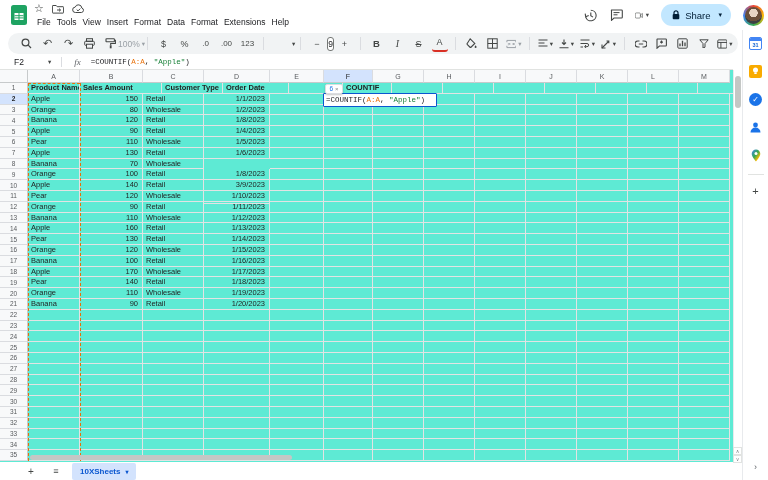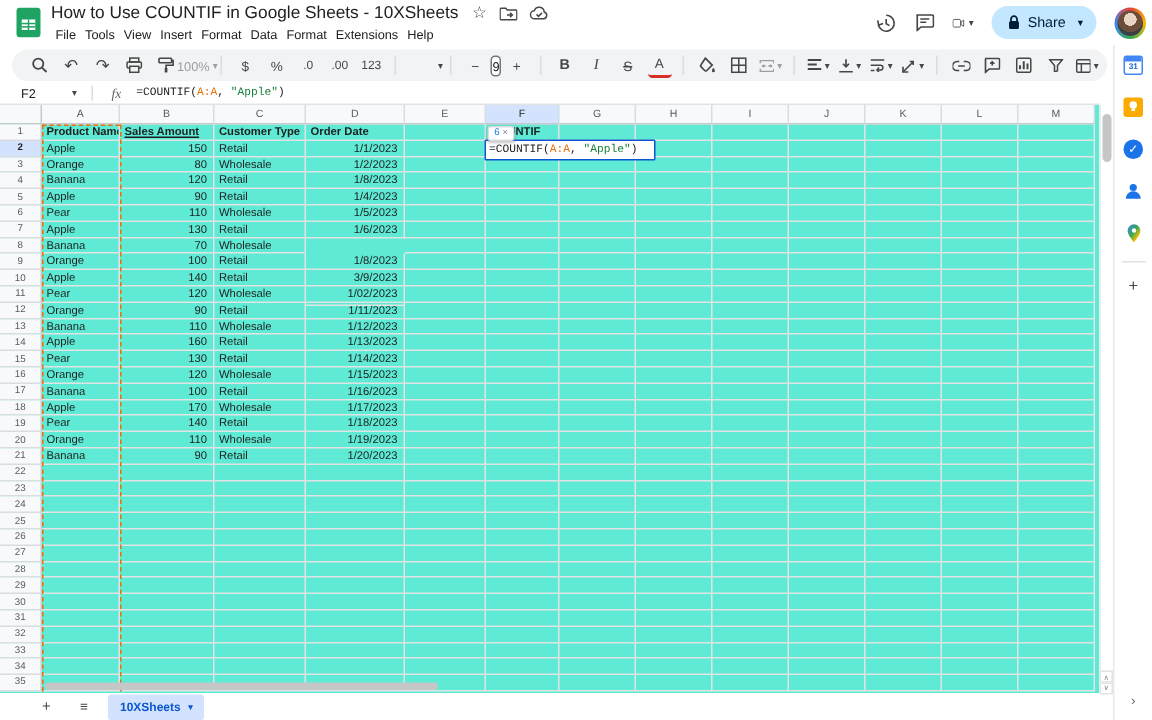--- a/index.html
+++ b/index.html
@@ -107,21 +107,20 @@
   <div class="titlebar">
     <svg class="logo" viewBox="0 0 18 20">
       <rect x="1" y="0" width="16" height="20" rx="2.5" fill="#1ea362"></rect>
       <rect x="4.5" y="8" width="9" height="7" fill="#fff"></rect>
       <rect x="4.5" y="10.2" width="9" height="1" fill="#1ea362"></rect>
       <rect x="4.5" y="12.4" width="9" height="1" fill="#1ea362"></rect>
       <rect x="8.5" y="8" width="1" height="7" fill="#1ea362"></rect>
     </svg>
     <div class="title-block">
       <div class="title-row">
-        <span>How to Use COUNTIF in Google Sheets - 10XSheets</span>
         <span class="title-icons">
           <span class="star-glyph">☆</span>
           <svg width="12" height="10" viewBox="0 0 12 10">
             <path d="M1 1.5h3.2l1 1.2H11a.6.6 0 0 1 .6.6v5.2a.6.6 0 0 1-.6.6H1a.6.6 0 0 1-.6-.6V2.1A.6.6 0 0 1 1 1.5z" fill="none" stroke="#444746" stroke-width="1"></path>
             <path d="M5 6h3.4M7 4.6L8.6 6 7 7.4" fill="none" stroke="#444746" stroke-width="1"></path>
           </svg>
           <svg width="13" height="10" viewBox="0 0 13 10">
             <path d="M3.5 8.5a2.7 2.7 0 0 1-.3-5.4A3.4 3.4 0 0 1 9.8 4a2.3 2.3 0 0 1-.4 4.5z" fill="none" stroke="#444746" stroke-width="1"></path>
             <path d="M4.7 5.6l1.3 1.3 2.3-2.3" fill="none" stroke="#444746" stroke-width="1"></path>
           </svg>
@@ -322,21 +321,21 @@
         <div class="col-h" style="width: 51px;">I</div>
         <div class="col-h" style="width: 51px;">J</div>
         <div class="col-h" style="width: 51px;">K</div>
         <div class="col-h" style="width: 51px;">L</div>
         <div class="col-h" style="width: 51px;">M</div>
       </div>
     <div id="grid-rows">
         <div class="g-row">
           <div class="row-h">1</div>
           <div class="cell hdr" style="width: 52px;">Product Name</div>
-          <div class="cell hdr" style="width: 63px; text-decoration: underline;">Sales Amount</div>
+          <div class="cell hdr" style="width: 82px;">Sales Amount</div>
           <div class="cell hdr" style="width: 61px;">Customer Type</div>
           <div class="cell hdr" style="width: 66px;">Order Date</div>
           <div class="cell" style="width: 54px;"></div>
           <div class="cell hdr" style="width: 49px;">COUNTIF</div>
           <div class="cell" style="width: 51px;"></div>
           <div class="cell" style="width: 51px;"></div>
           <div class="cell" style="width: 51px;"></div>
           <div class="cell" style="width: 51px;"></div>
           <div class="cell" style="width: 51px;"></div>
           <div class="cell" style="width: 51px;"></div>
@@ -484,21 +483,21 @@
           <div class="cell" style="width: 51px;"></div>
           <div class="cell" style="width: 51px;"></div>
           <div class="cell" style="width: 51px;"></div>
           <div class="cell" style="width: 51px;"></div>
         </div>
         <div class="g-row">
           <div class="row-h">11</div>
           <div class="cell" style="width: 52px;">Pear</div>
           <div class="cell num" style="width: 63px;">120</div>
           <div class="cell" style="width: 61px;">Wholesale</div>
-          <div class="cell num" style="width: 66px;">1/02/2023</div>
+          <div class="cell num" style="width: 66px;">1/10/2023</div>
           <div class="cell" style="width: 54px;"></div>
           <div class="cell" style="width: 49px;"></div>
           <div class="cell" style="width: 51px;"></div>
           <div class="cell" style="width: 51px;"></div>
           <div class="cell" style="width: 51px;"></div>
           <div class="cell" style="width: 51px;"></div>
           <div class="cell" style="width: 51px;"></div>
           <div class="cell" style="width: 51px;"></div>
           <div class="cell" style="width: 51px;"></div>
         </div>

